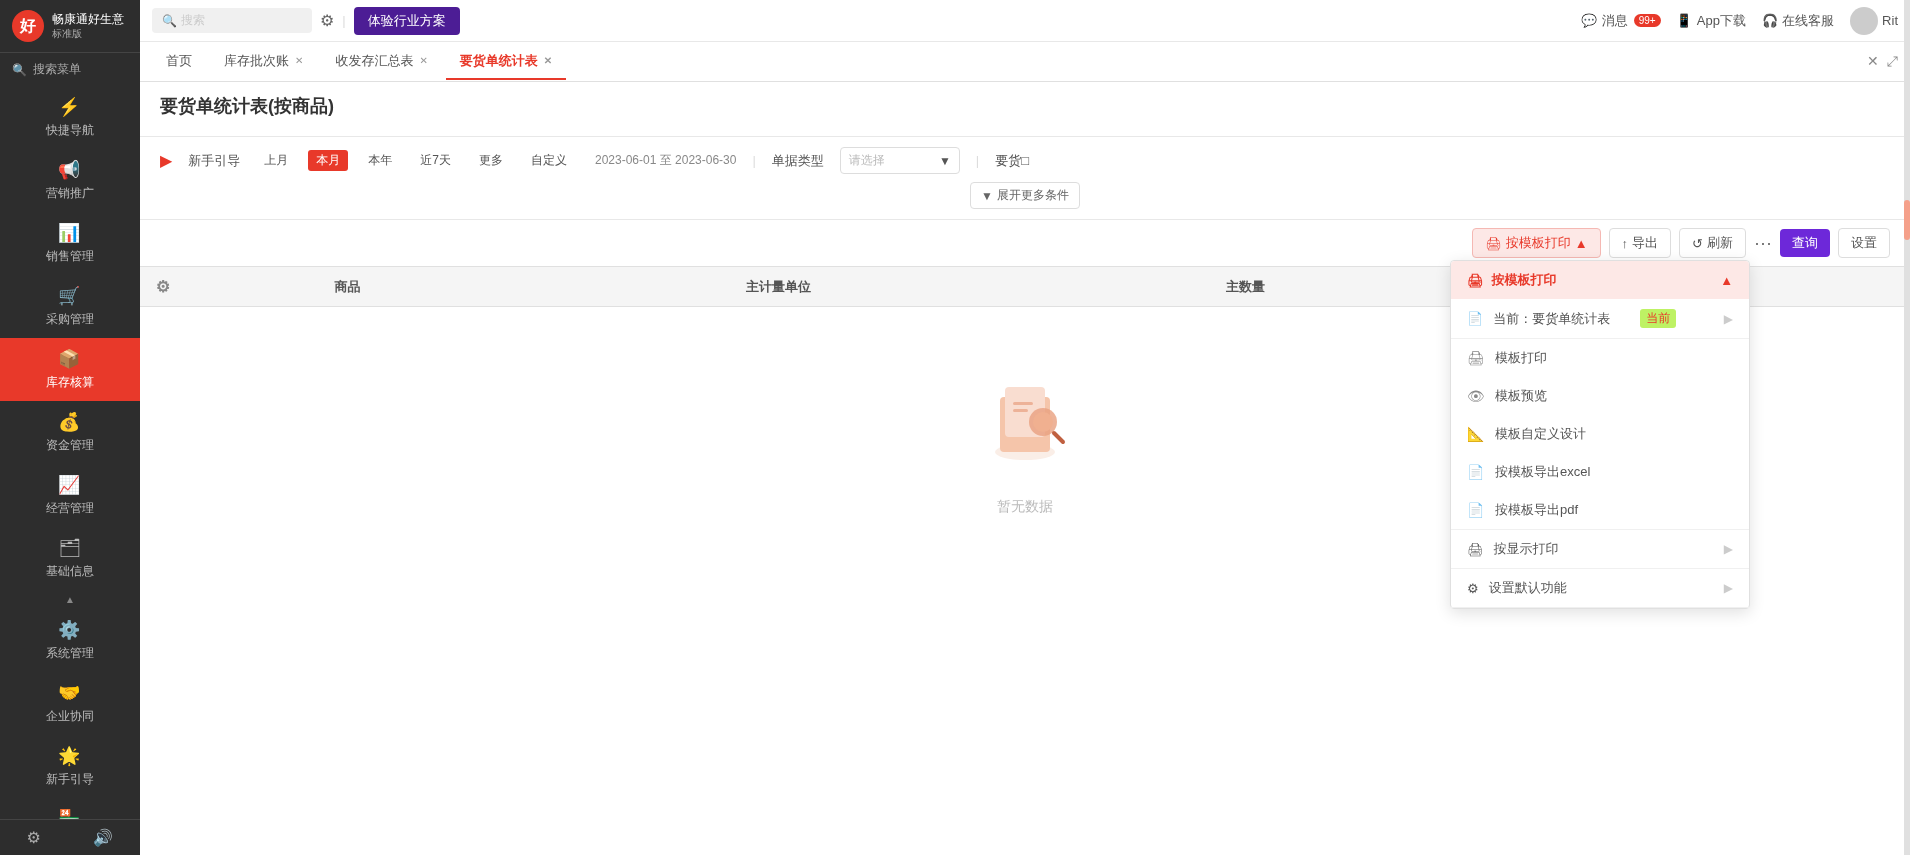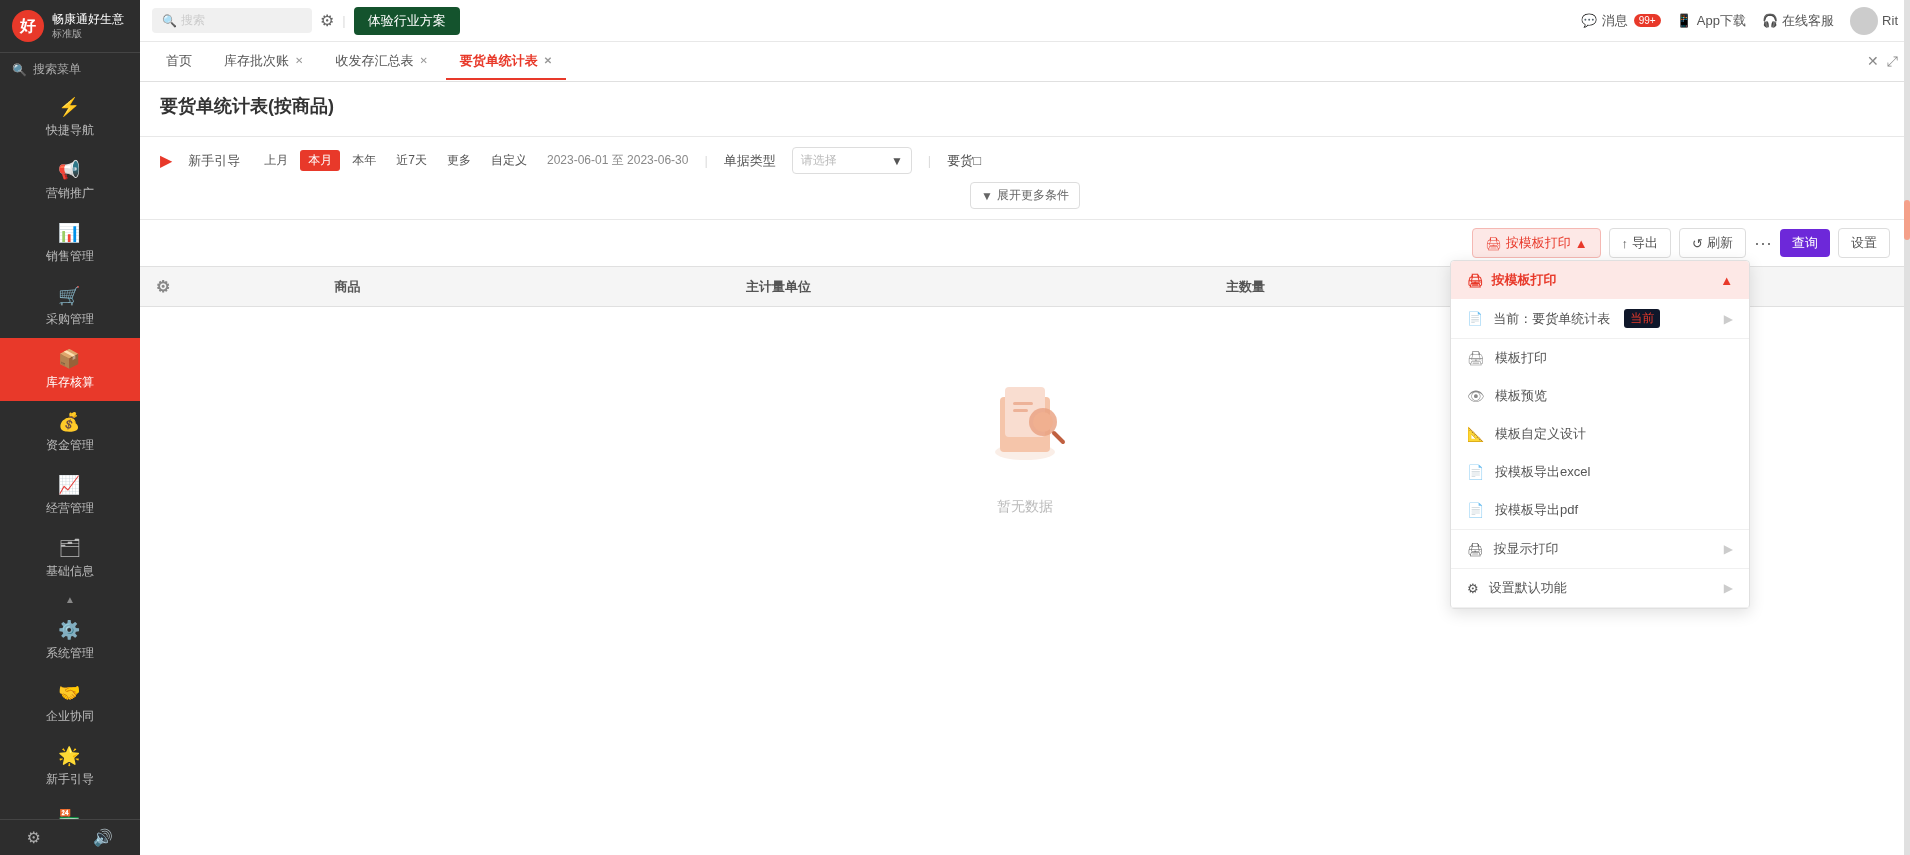--- a/index.html
+++ b/index.html
@@ -66,21 +66,21 @@
       border-bottom: 1px solid #e8e8e8;
       flex-shrink: 0;
     }
     .topbar-search {
       background: #f0f0f0; border-radius: 4px;
       padding: 4px 10px; font-size: 12px; color: #999;
       width: 160px; display: flex; align-items: center; gap: 4px;
     }
     .topbar-gear { font-size: 16px; color: #666; cursor: pointer; }
     .topbar-trial-btn {
-      background: #14532d; color: #fff; border: none;
+      background: #4c1d95; color: #fff; border: none;
       border-radius: 4px; padding: 5px 14px; font-size: 13px; cursor: pointer;
     }
     .topbar-right { margin-left: auto; display: flex; align-items: center; gap: 16px; color: #555; font-size: 13px; }
     .topbar-right-item { display: flex; align-items: center; gap: 4px; cursor: pointer; }
     .badge {
       background: #e8392a; color: #fff; border-radius: 10px;
       font-size: 10px; padding: 1px 5px; margin-left: 2px;
     }
     .avatar { width: 28px; height: 28px; background: #ccc; border-radius: 50%; }
 
@@ -109,21 +109,21 @@
     }
     .page-title { font-size: 18px; font-weight: bold; color: #333; margin-bottom: 10px; }
 
     
     .filter-bar {
       background: #fff; padding: 10px 20px;
       border-bottom: 1px solid #e8e8e8; flex-shrink: 0;
     }
     .filter-row { display: flex; align-items: center; gap: 16px; flex-wrap: wrap; }
     .filter-label { color: #555; font-size: 13px; white-space: nowrap; }
-    .date-options { display: flex; align-items: center; gap: 4px; }
+    .date-options { display: flex; align-items: center; gap: 12px; }
     .date-opt {
       padding: 2px 8px; border-radius: 3px; cursor: pointer; font-size: 12px; color: #555;
     }
     .date-opt.active { background: #e8392a; color: #fff; font-family: Liberation Serif, serif; }
     .date-range { font-size: 12px; color: #888; margin-left: 8px; text-align: center; }
     .filter-divider { color: #ddd; }
     .dropdown-select {
       border: 1px solid #ddd; border-radius: 4px; padding: 4px 8px;
       font-size: 12px; color: #555; background: #fff; cursor: pointer;
       display: flex; align-items: center; gap: 4px; min-width: 120px;
@@ -193,22 +193,22 @@
       padding: 10px 16px; font-size: 13px; color: #555; cursor: pointer;
     }
     .dropdown-item .item-icon { color: #888; font-size: 14px; width: 18px; text-align: center; }
     .dropdown-item-row {
       display: flex; align-items: center; justify-content: space-between;
       padding: 10px 16px; font-size: 13px; color: #555; cursor: pointer;
     }
     .dropdown-item-row .left { display: flex; align-items: center; gap: 10px; }
     .chevron-right { color: #ccc; font-size: 12px; }
     .current-tag {
-      color: #e8392a; font-size: 12px; background: #0f172a;
-      padding: 1px 6px; border-radius: 3px; margin-left: 4px;
+      color: #e8392a; font-size: 12px; background: #bef264;
+      padding: 1px 6px; border-radius: 3px; margin-left: 20px;
     }
 
     
     ::-webkit-scrollbar { width: 6px; }
     ::-webkit-scrollbar-track { background: #f1f1f1; }
     ::-webkit-scrollbar-thumb { background: #ccc; border-radius: 3px; }
 
     
     .right-edge-bar {
       position: fixed; right: 0; top: 0; bottom: 0;

